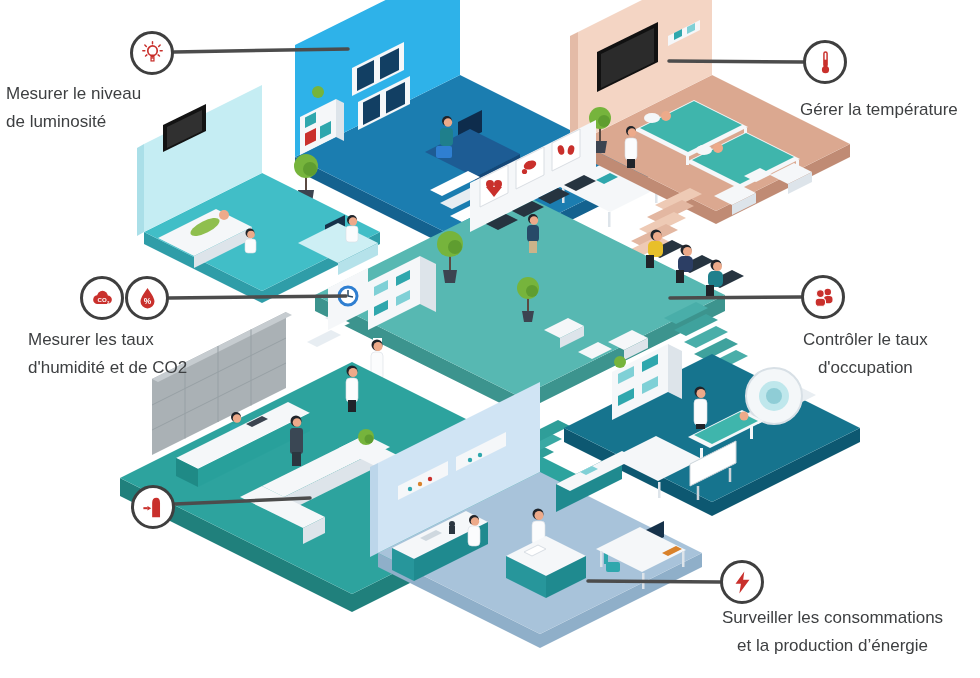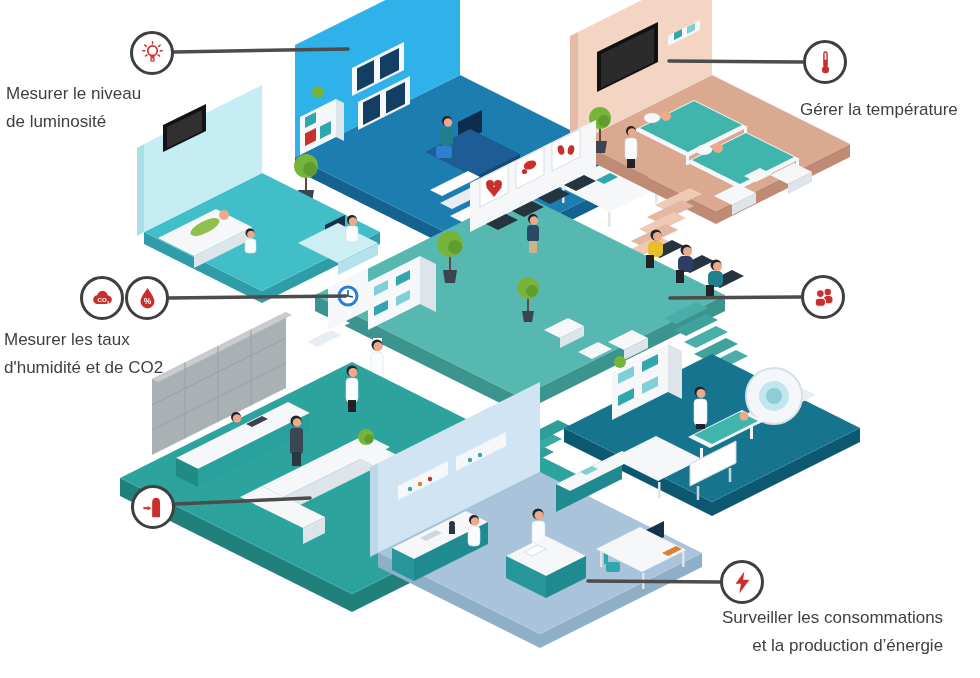--- a/index.html
+++ b/index.html
@@ -4,21 +4,21 @@
 <style>
   html,body{margin:0;padding:0;background:#ffffff;}
   .stage{position:relative;width:980px;height:678px;background:#fff;overflow:hidden;
          font-family:"Liberation Sans",sans-serif;}
   .scene,.connectors{position:absolute;left:0;top:0;width:980px;height:678px;}
   .connectors{pointer-events:none;}
   .badge{position:absolute;width:44px;height:44px;box-sizing:border-box;border:3px solid #3f3f3f;
          border-radius:50%;background:#fff;display:flex;align-items:center;justify-content:center;z-index:5;}
   .badge svg{width:27px;height:27px;display:block;}
   .label{position:absolute;color:#3d3f41;font-size:17px;line-height:28px;white-space:pre-line;z-index:4;}
-  .r{text-align:left;} .l{text-align:right;}
+  .r{text-align:left;} .l{text-align:center;}
   
   .w{fill:#f5f7f9;} .ws{fill:#dde4ea;} .teal{fill:#2fa7ad;} .tealL{fill:#7fd0d6;}
   .dark{fill:#263440;} .skin{fill:#edaa8a;} .hair{fill:#20242a;}
   .coat{fill:#fbfcfd;stroke:#d8dee4;stroke-width:.6;}
   .green{fill:#76b43c;} .green2{fill:#5f9d30;} .pot{fill:#3c4450;} .red{fill:#c9302c;}
 </style>
 </head>
 <body>
 
 <div class="stage">
@@ -503,18 +503,20 @@
 
   <div class="badge" style="left:720px;top:560px">
     <svg viewBox="0 0 24 24">
       <polygon points="13.6,2.2 5.8,13.2 10.6,13.2 9.2,21.8 18.2,9.6 12.6,9.6" fill="#c9302c"></polygon>
     </svg>
   </div>
 
   <div class="label r" style="left:6px;top:80px;width:172px">Mesurer le niveau
 de luminosité</div>
   <div class="label l" style="left:800px;top:96px">Gérer la température</div>
-  <div class="label r" style="left:4px;top:326px;width:172px">Mesurer les taux
+  <div class="label r" style="left:28px;top:326px;width:172px">Mesurer les taux
 d'humidité et de CO2</div>
+  <div class="label l" style="left:803px;top:326px">Contrôler le taux
+d'occupation</div>
   <div class="label l" style="left:722px;top:604px">Surveiller les consommations
 et la production d’énergie</div>
 
 </div>
 
 </body></html>

